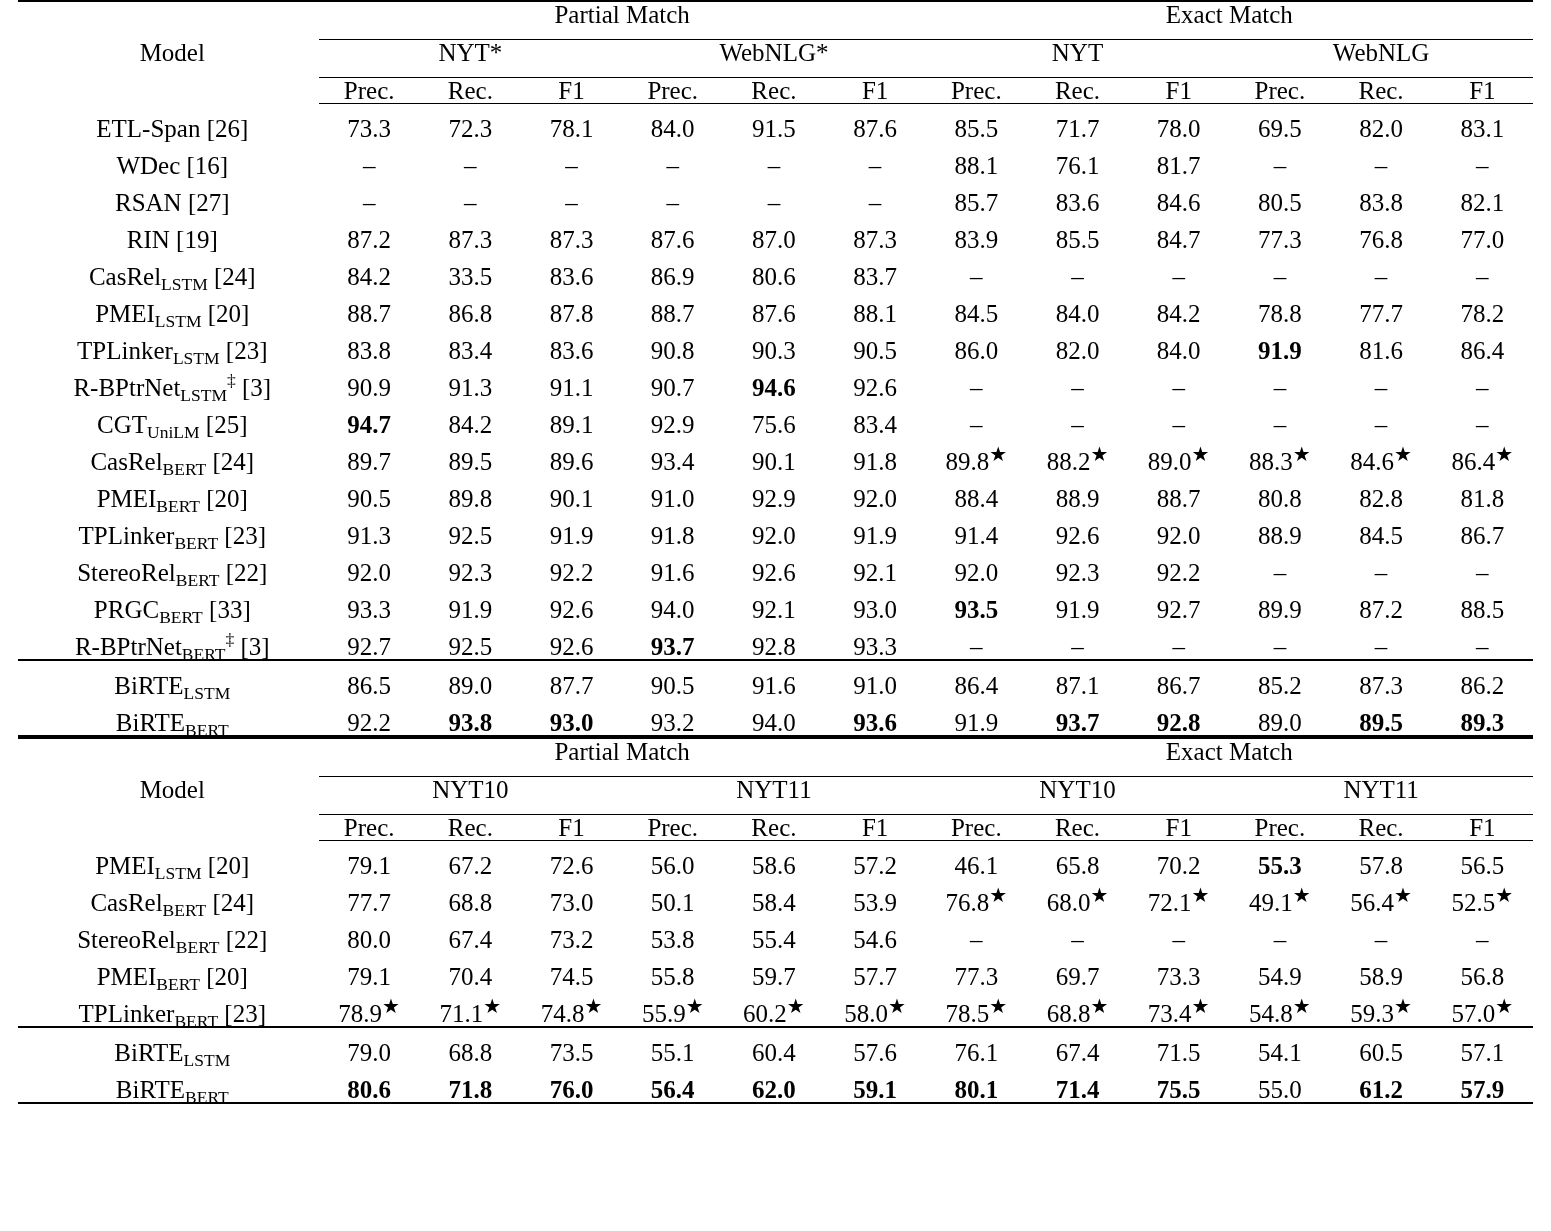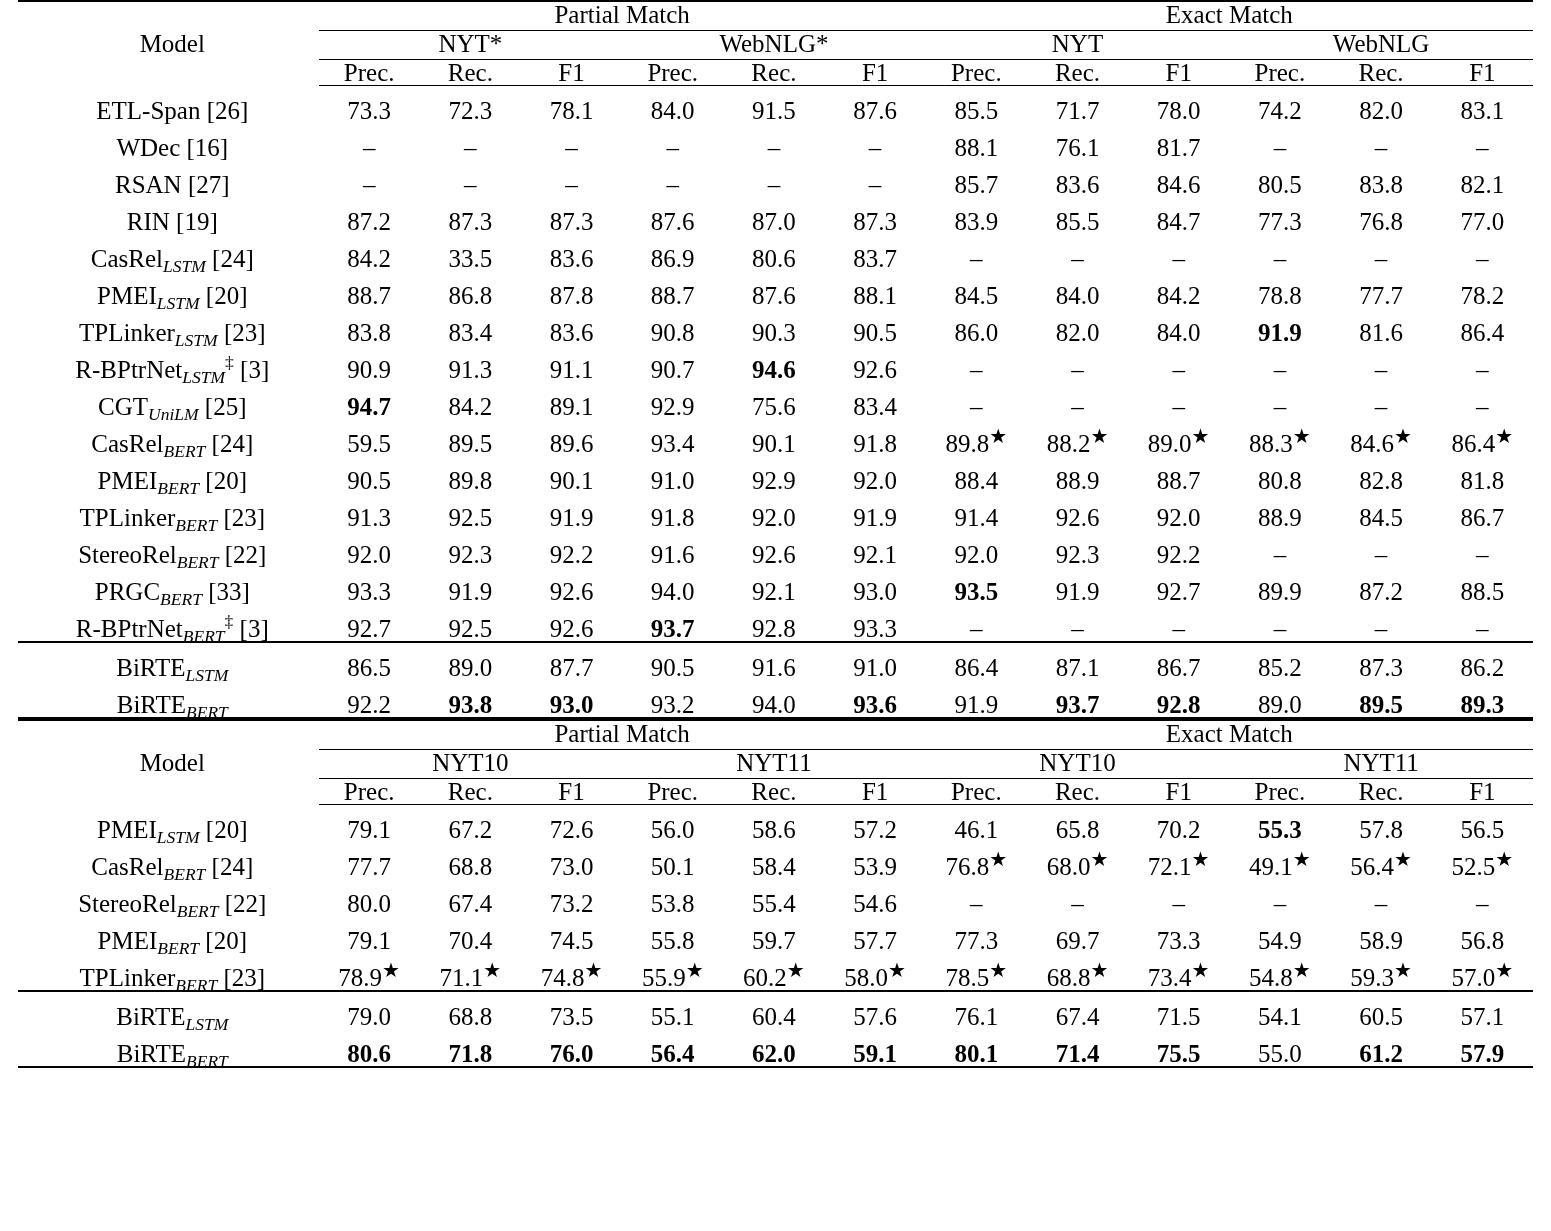--- a/index.html
+++ b/index.html
@@ -43,28 +43,28 @@
   }
   .grouphdr {
     font-size: 25px;
   }
   .hline-cell {
     position: relative;
   }
   .underline-span {
     display: block;
     border-bottom: 1.2px solid #000;
-    padding-bottom: 3px;
+    padding-bottom: 12px;
   }
   .hdrrow td { padding-bottom: 6px; padding-top: 6px; }
   .subhdr td { padding-bottom: 5px; padding-top: 4px; font-family: Liberation Serif, serif; }
   .colhdr td { padding-bottom: 7px; padding-top: 4px; font-size: 24px;}
   .datarow td { height: 37px; }
   .b { font-weight: bold; }
-  sub { font-size: 0.70em; font-style: italic; vertical-align: baseline; position: relative; bottom: -0.30em; }
+  sub { font-size: 0.70em; vertical-align: baseline; position: relative; bottom: -0.30em; }
   sup { font-size: 0.70em; vertical-align: baseline; position: relative; bottom: 0.55em; }
   .star { font-size: 0.80em; vertical-align: super; }
   .tbl2 { margin-top: 0px; }
   .modelw { width: 300px; }
   .numw { width: 101px; }
 </style>
 </head>
 <body>
 
 <div class="page">
@@ -129,21 +129,21 @@
           <td class="modelcol">ETL-Span [26]</td>
           <td>73.3</td>
           <td>72.3</td>
           <td>78.1</td>
           <td>84.0</td>
           <td>91.5</td>
           <td>87.6</td>
           <td>85.5</td>
           <td>71.7</td>
           <td>78.0</td>
-          <td>74.2</td>
+          <td>69.5</td>
           <td>82.0</td>
           <td>83.1</td>
         </tr>
         <tr class="datarow">
           <td class="modelcol">WDec [16]</td>
           <td>–</td>
           <td>–</td>
           <td>–</td>
           <td>–</td>
           <td>–</td>
@@ -255,21 +255,21 @@
           <td>83.4</td>
           <td>–</td>
           <td>–</td>
           <td>–</td>
           <td>–</td>
           <td>–</td>
           <td>–</td>
         </tr>
         <tr class="datarow">
           <td class="modelcol">CasRel<sub>BERT</sub> [24]</td>
-          <td>59.5</td>
+          <td>89.7</td>
           <td>89.5</td>
           <td>89.6</td>
           <td>93.4</td>
           <td>90.1</td>
           <td>91.8</td>
           <td>89.8<span class="star">★</span></td>
           <td>88.2<span class="star">★</span></td>
           <td>89.0<span class="star">★</span></td>
           <td>88.3<span class="star">★</span></td>
           <td>84.6<span class="star">★</span></td>

